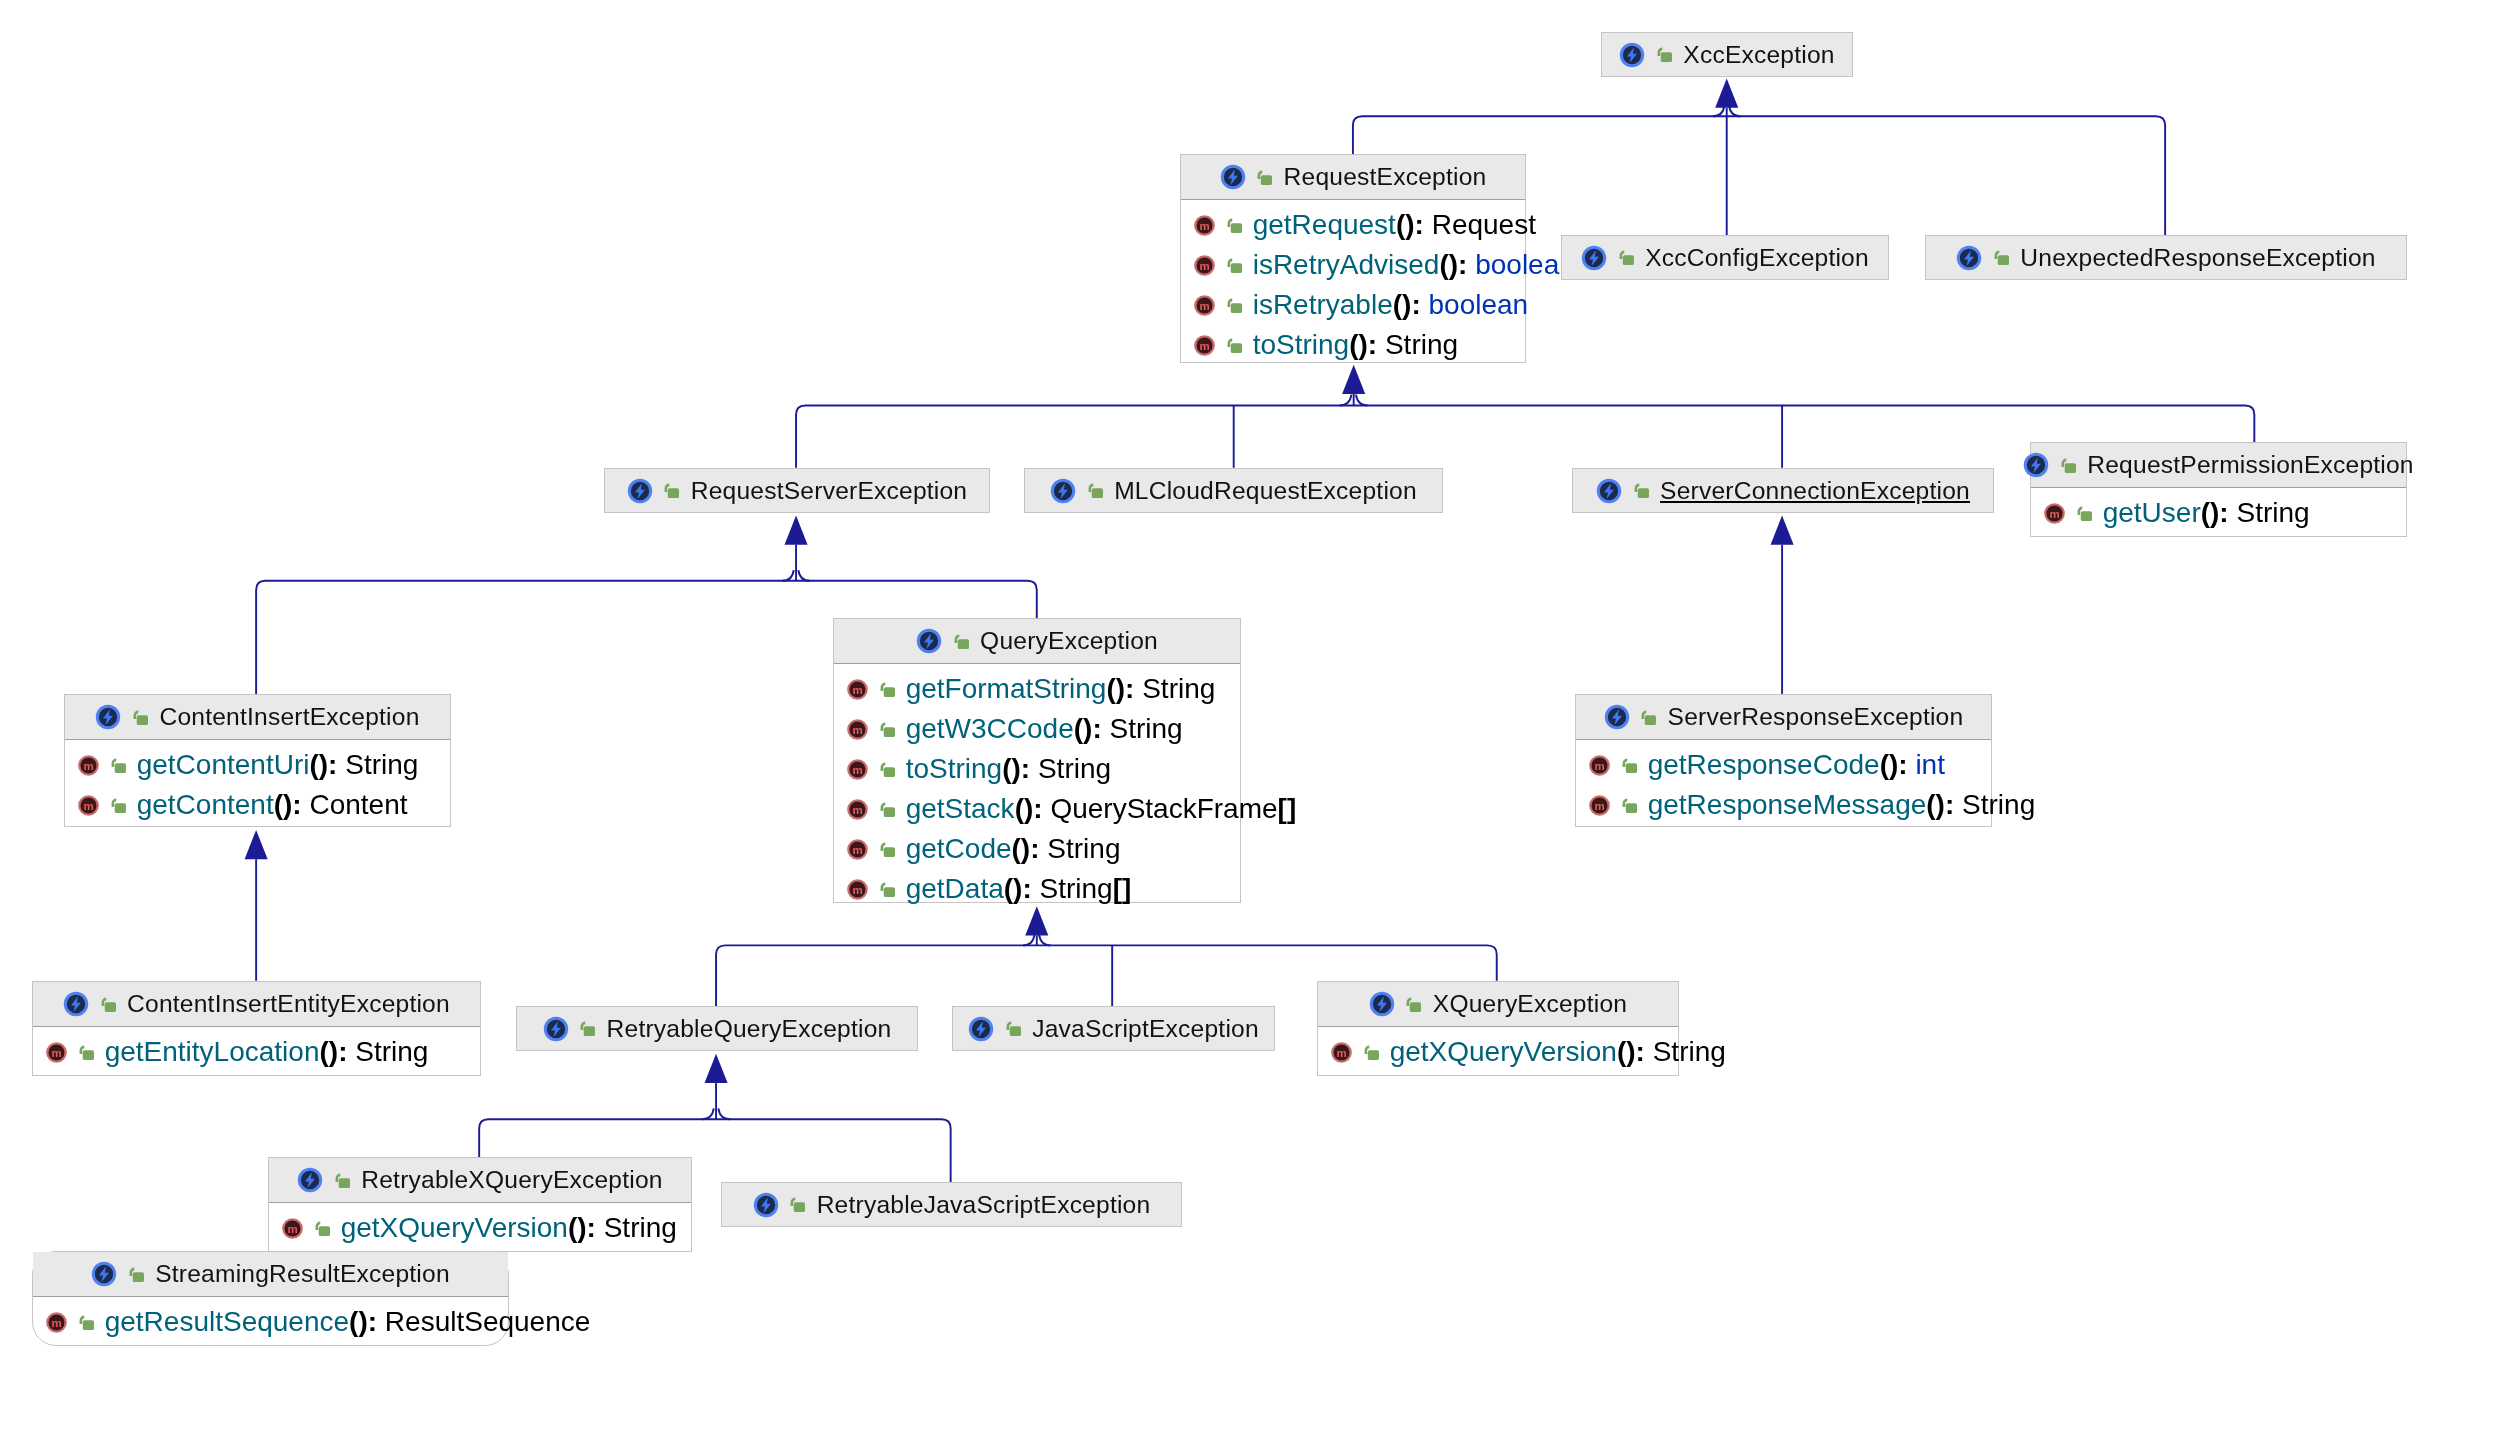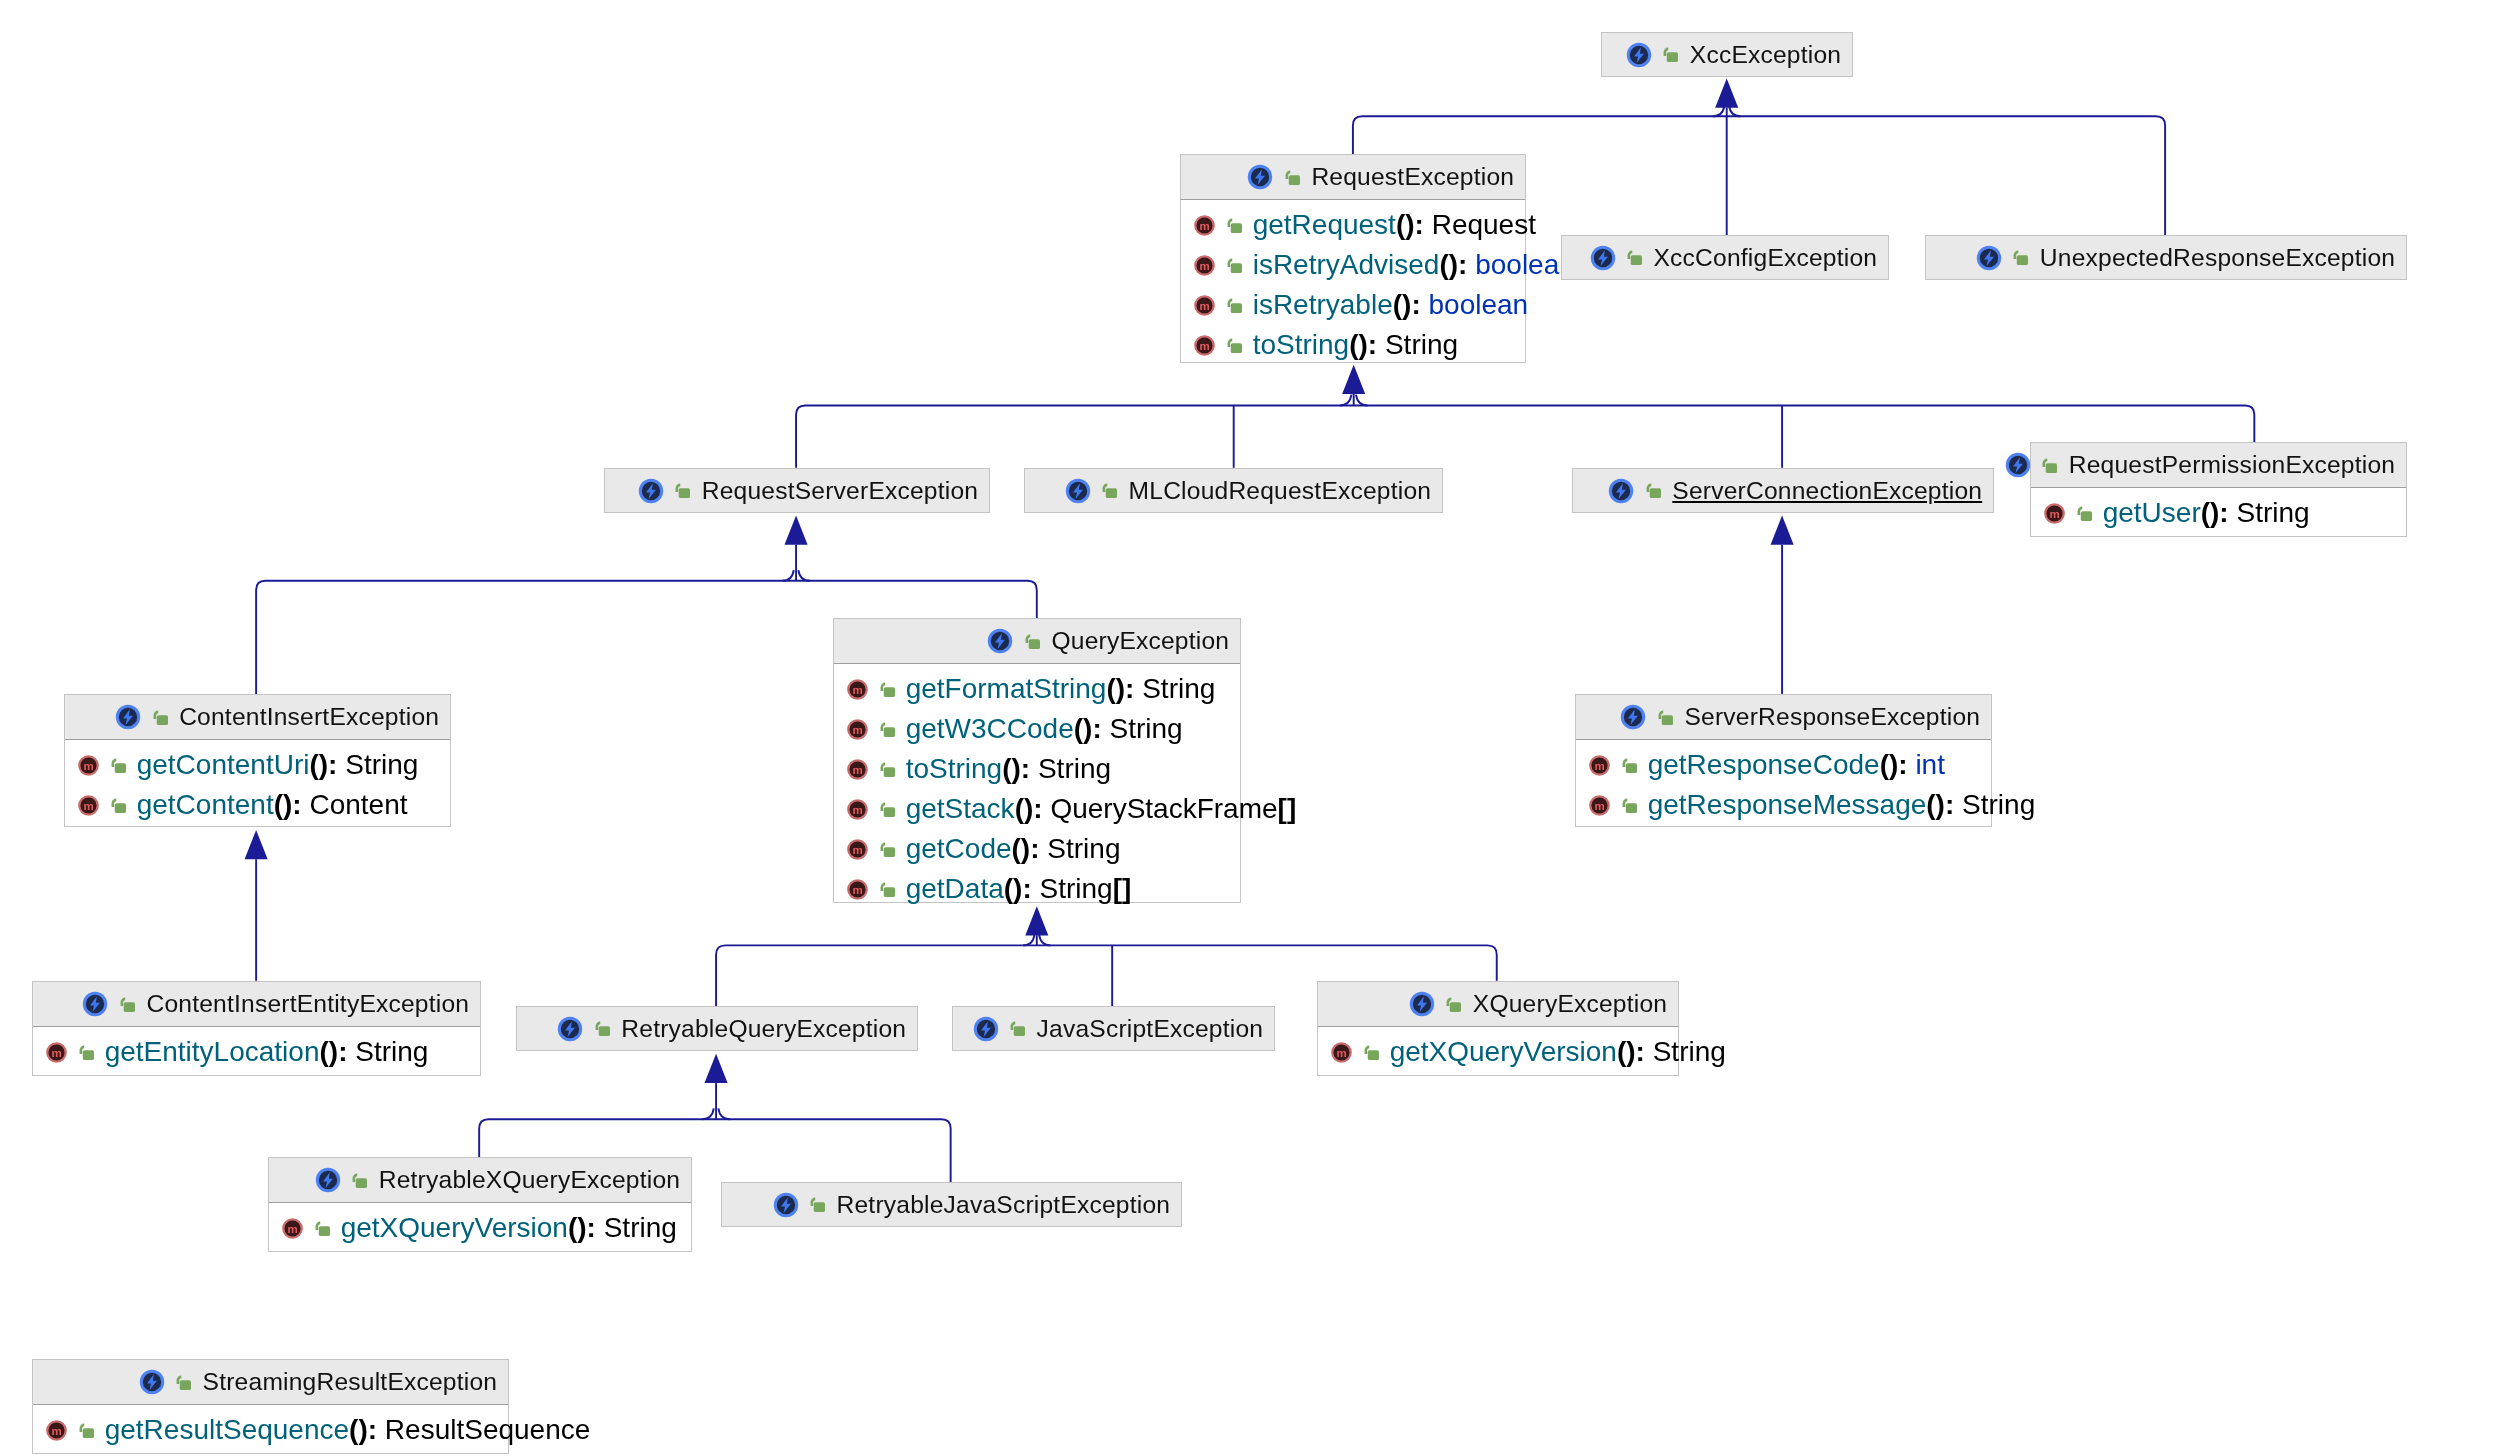--- a/index.html
+++ b/index.html
@@ -1,21 +1,21 @@
 <!DOCTYPE html>
 <html style="font-size:12.3px"><head>
 <meta charset="utf-8">
 <style>
   html,body{margin:0;padding:0;background:#ffffff;}
   #stage{position:relative;width:2512px;height:1457px;background:#ffffff;overflow:hidden;
          font-family:"Liberation Sans",sans-serif;}
   #edges{position:absolute;left:0;top:0;}
   .class-box{position:absolute;box-sizing:border-box;border:1.2px solid #C4C4C4;background:#ffffff;}
   .hdr{box-sizing:border-box;height:45px;background:#E9E9E9;display:flex;align-items:center;
-       justify-content:flex-end;gap:8.5px;padding:0 10.8px;}
+       justify-content:center;gap:8.5px;padding:0 10.8px;}
   .has-body .hdr{border-bottom:1.2px solid #9E9E9E;height:45px;}
   .solo{display:flex;}
   .solo .hdr{width:100%;height:100%;}
   .cname{font-size:24.6px;color:#121212;white-space:nowrap;letter-spacing:0.2px;}
   .cbody{padding:5.4px 0 3.8px 0;}
   .mrow{display:flex;align-items:center;gap:7.7px;padding:0 12.3px;height:40px;white-space:nowrap;}
   .mtxt{font-size:28px;display:inline-block;}
   .mname{color:#00627A;}
   .punct{color:#000;font-weight:bold;}
   .rtype{color:#000;}
@@ -624,21 +624,21 @@
         </span>
         <span class="icn">
           <svg viewBox="0 0 28 28" width="21" height="21">
             <rect x="9" y="11" width="15" height="13" rx="2.5" fill="#77A65C"></rect>
             <path d="M6.5 16 v-5 a4.5 4.5 0 0 1 4.5 -4.5" fill="none" stroke="#77A65C" stroke-width="3.5"></path>
           </svg>
         </span>
         <span class="cname">RetryableJavaScriptException</span>
       </div>
     </div>
-    <div class="class-box has-body" style="left: 32px; top: 1359px; width: 477px; height: 95px;">
+    <div class="class-box has-body" style="left: 32px; top: 1251px; width: 477px; height: 95px; border-radius: 24px;">
       <div class="hdr">
         <span class="icn">
           <svg viewBox="0 0 34 34" width="26" height="26">
             <circle cx="17" cy="17" r="14" fill="#1C2B4D" stroke="#4E81F2" stroke-width="4"></circle>
             <path d="M19.5 7 L10.5 19 h5.2 L13.8 27.5 L23.5 15.5 h-5.4 Z" fill="#3F77F0"></path>
           </svg>
         </span>
         <span class="icn">
           <svg viewBox="0 0 28 28" width="21" height="21">
             <rect x="9" y="11" width="15" height="13" rx="2.5" fill="#77A65C"></rect>

